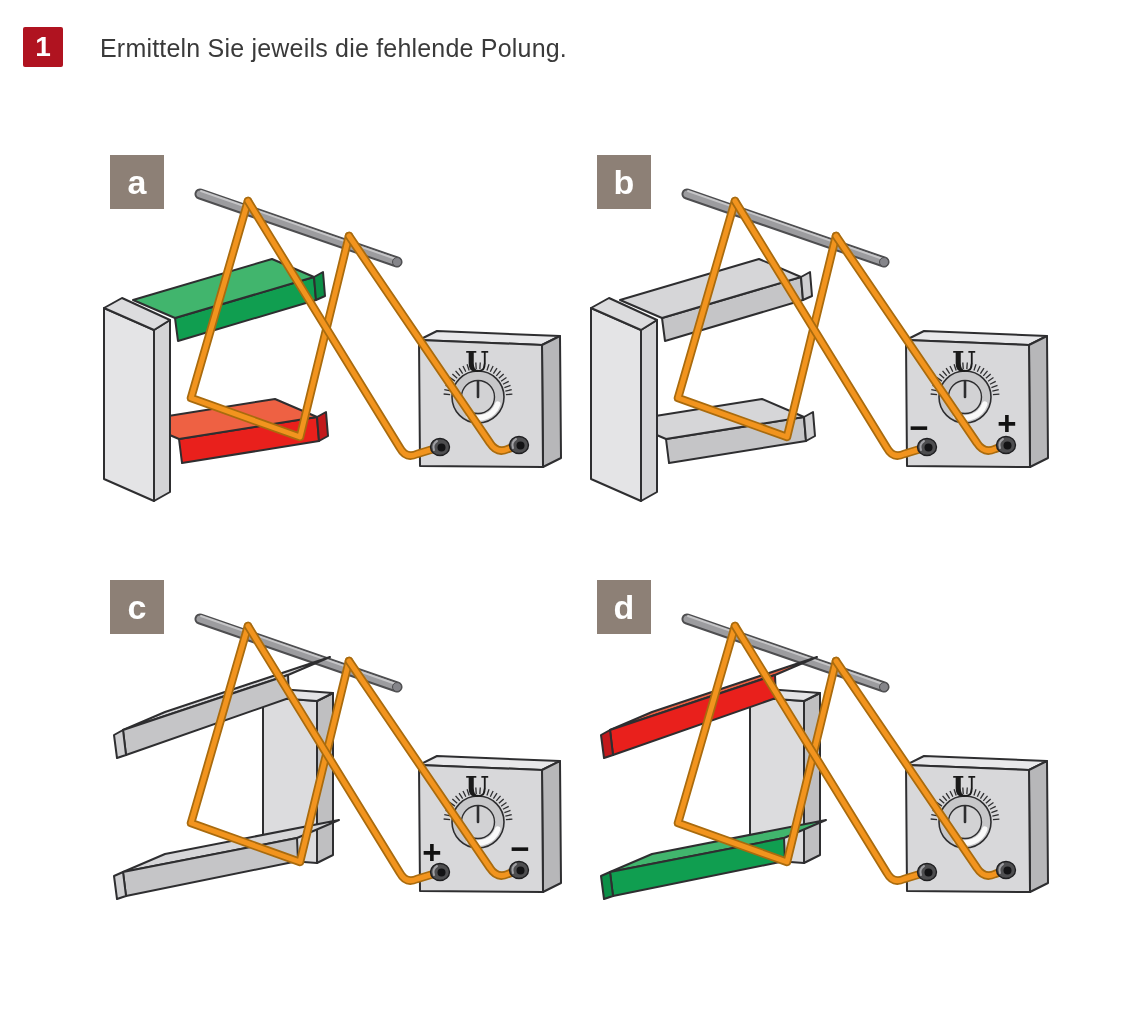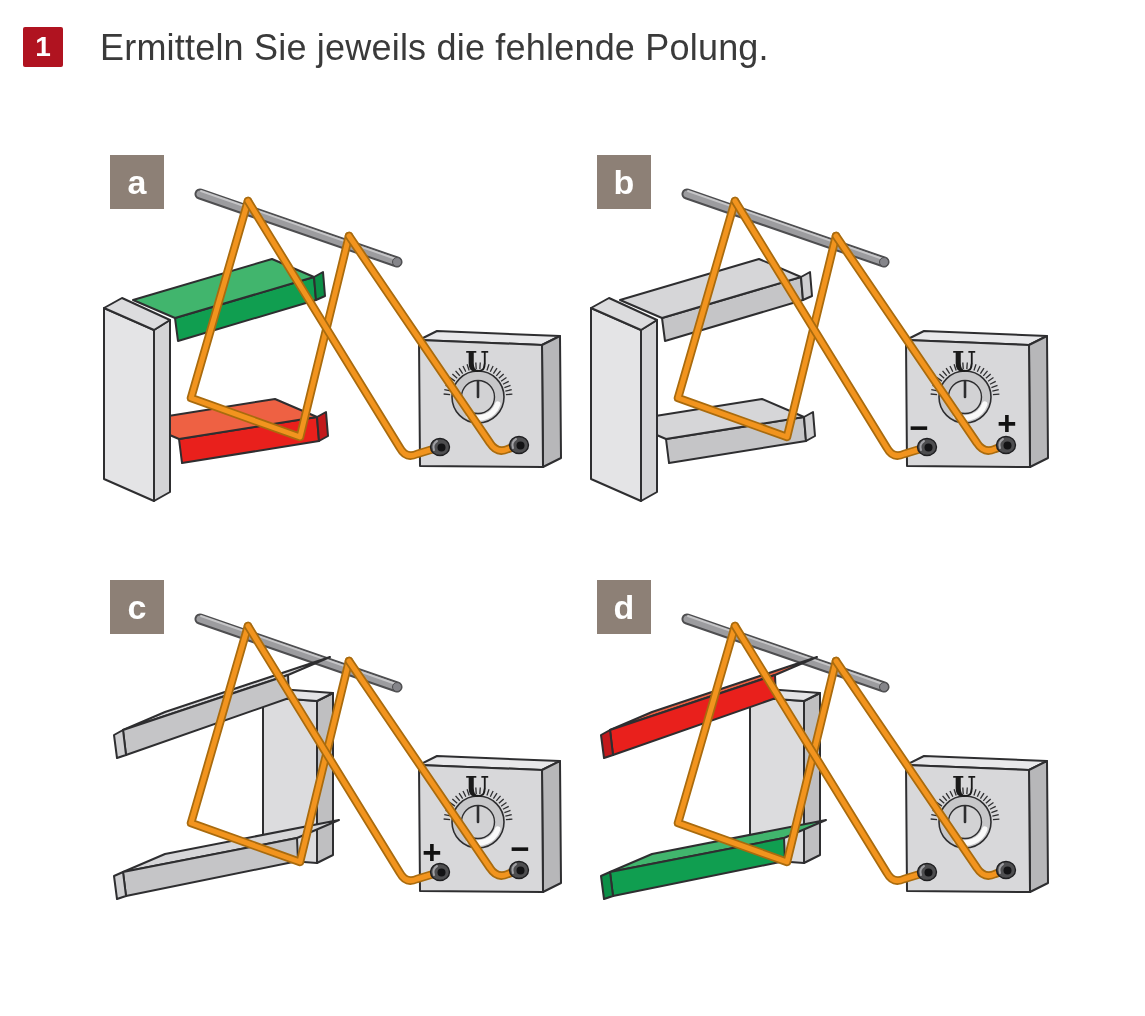--- a/index.html
+++ b/index.html
@@ -2,21 +2,21 @@
 <html><head>
 <meta charset="utf-8">
 <style>
   html,body{margin:0;padding:0;background:#ffffff;}
   .page{position:relative;width:1145px;height:1016px;background:#ffffff;overflow:hidden;
         font-family:"Liberation Sans",sans-serif;}
   .title-row{position:absolute;left:0;top:0;width:1145px;height:100px;}
   .badge{position:absolute;left:23px;top:27px;width:40px;height:40px;border-radius:2px;
          display:flex;align-items:center;justify-content:center;
          font-size:28px;font-weight:bold;}
-  .title{position:absolute;left:100px;top:26px;font-size:36px;line-height:44px;
+  .title{position:absolute;left:100px;top:26px;font-size:25px;line-height:44px;
          letter-spacing:0.2px;white-space:nowrap;}
   .panel{position:absolute;width:520px;height:430px;}
   .panel svg{position:absolute;left:0;top:0;}
   .plabel{position:absolute;left:40px;top:15px;width:54px;height:54px;
           display:flex;align-items:center;justify-content:center;
           font-size:34px;font-weight:bold;}
 </style>
 </head>
 <body>
 

